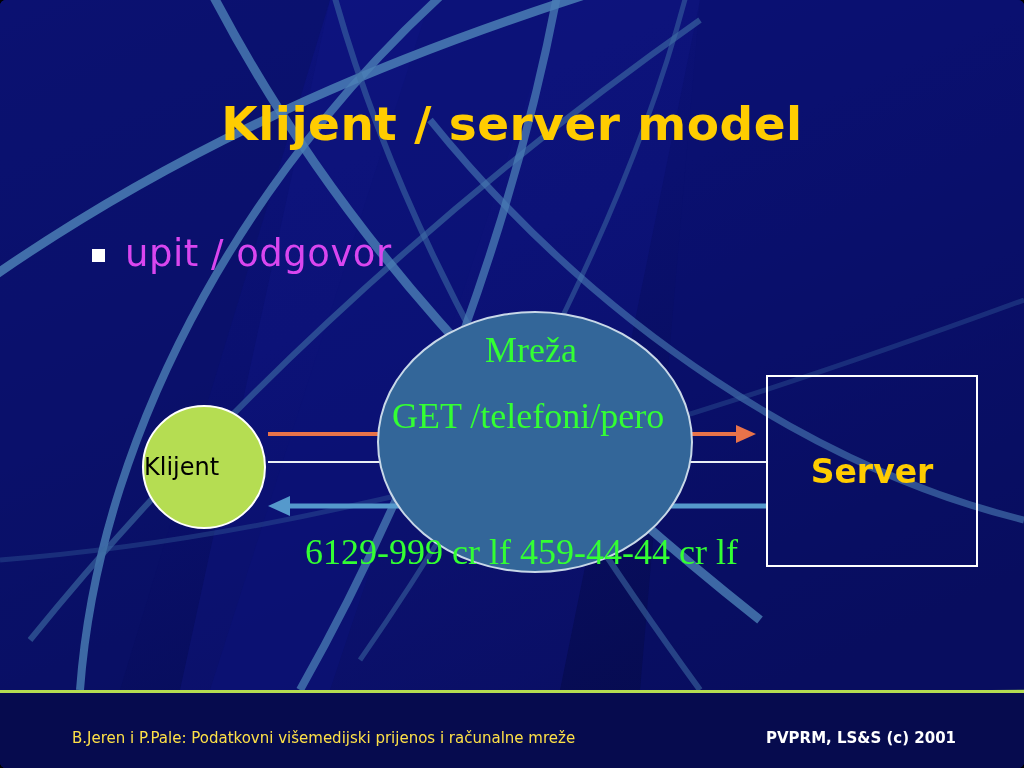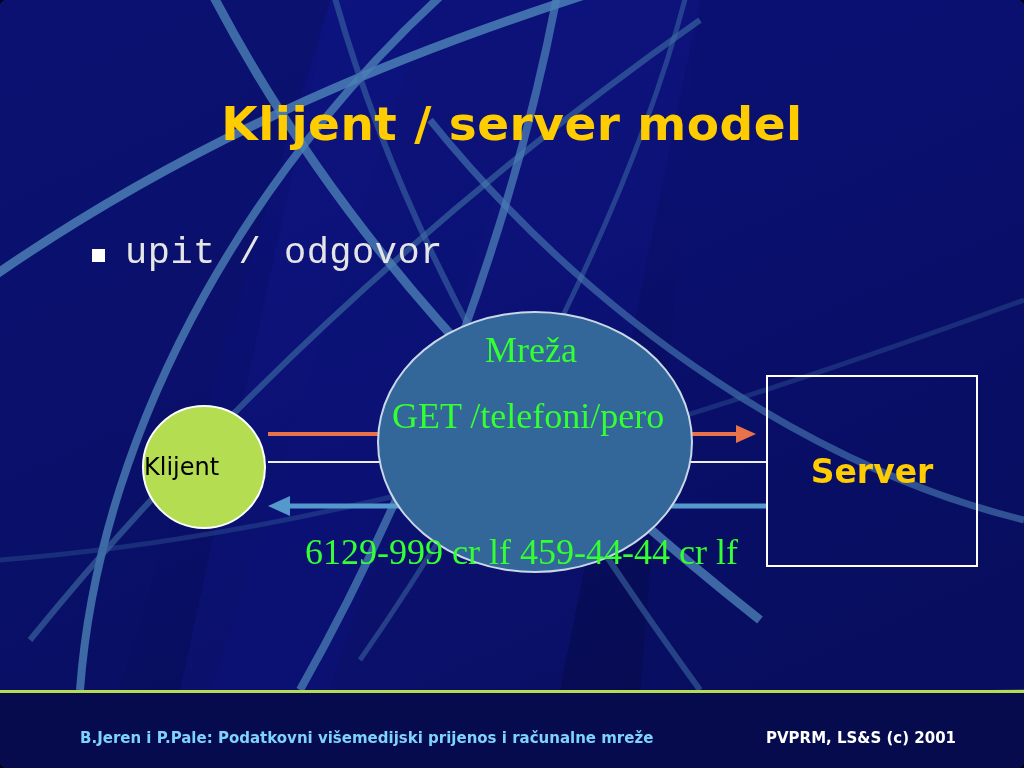--- a/index.html
+++ b/index.html
@@ -52,23 +52,22 @@
   }
   #bullet-marker {
     width: 13px;
     height: 13px;
     background: #ffffff;
     margin-right: 20px;
     margin-top: 4px;
   }
   #bullet-text {
     font-size: 37px;
-    color: #e5e5e5;
+    color: #d946ef;
     letter-spacing: 0.5px;
-    font-family: Liberation Mono, monospace;
   }
 
   
   #ellipse-net {
     position: absolute;
     left: 377px;
     top: 311px;
     width: 316px;
     height: 262px;
     border-radius: 50%;
@@ -136,25 +135,25 @@
   #footer-line-top {
     position: absolute;
     left: 0;
     top: 690px;
     width: 1024px;
     height: 3px;
     background: #b5dd52;
   }
   #footer-left {
     position: absolute;
-    left: 80px;
+    left: 72px;
     top: 729px;
     font-size: 15px;
-    font-weight: bold;
-    color: #7dd3fc;
+    font-weight: normal;
+    color: #fde047;
     white-space: nowrap;
   }
   #footer-right {
     position: absolute;
     left: 766px;
     top: 729px;
     font-size: 15px;
     font-weight: bold;
     color: #ffffff;
     white-space: nowrap;

